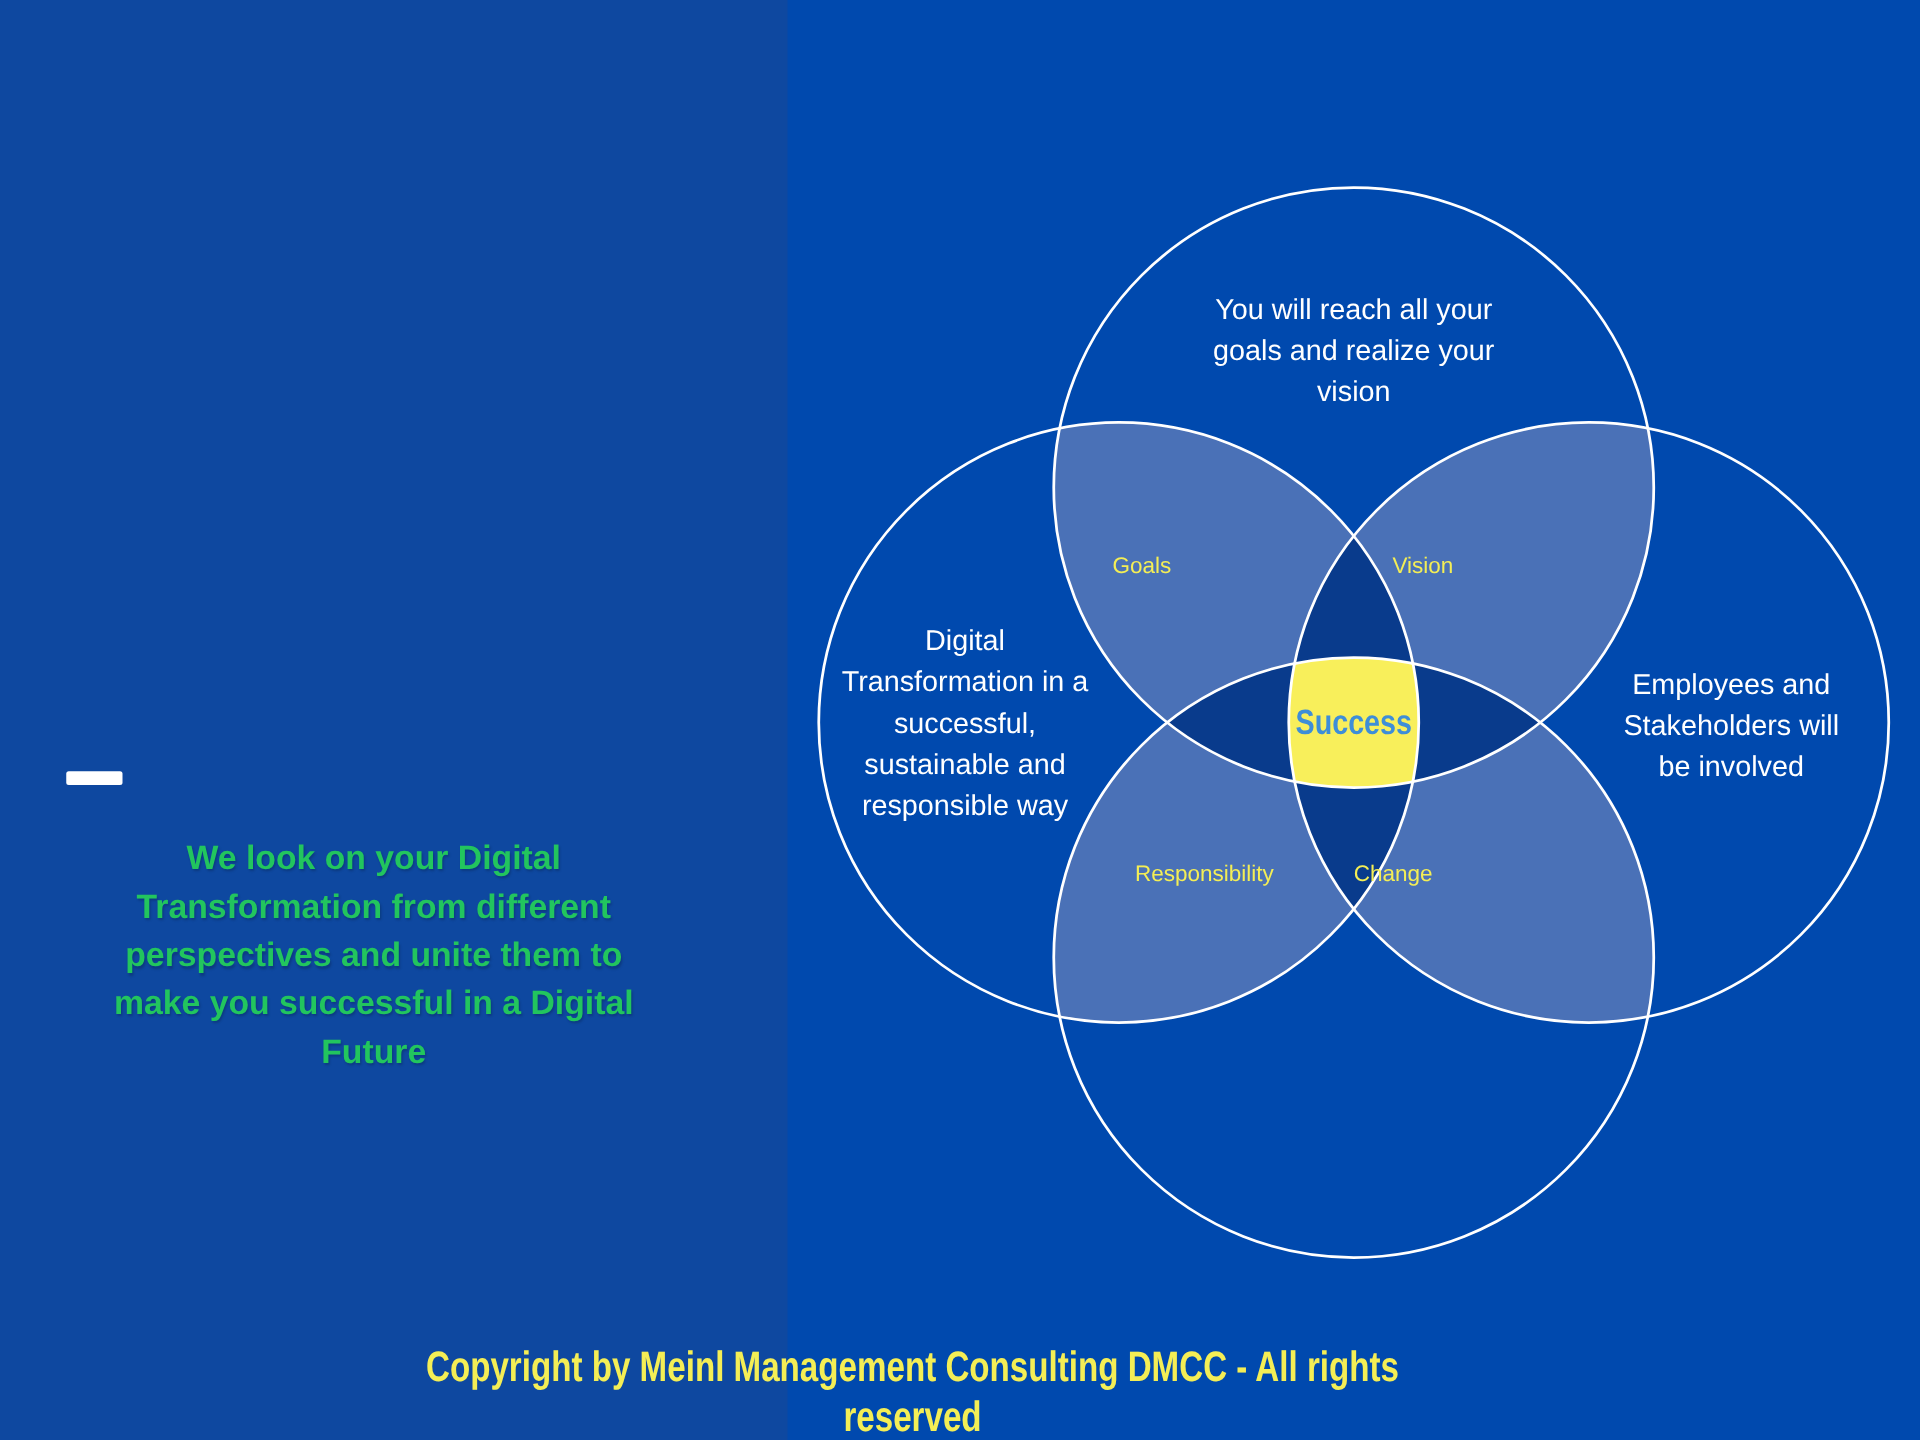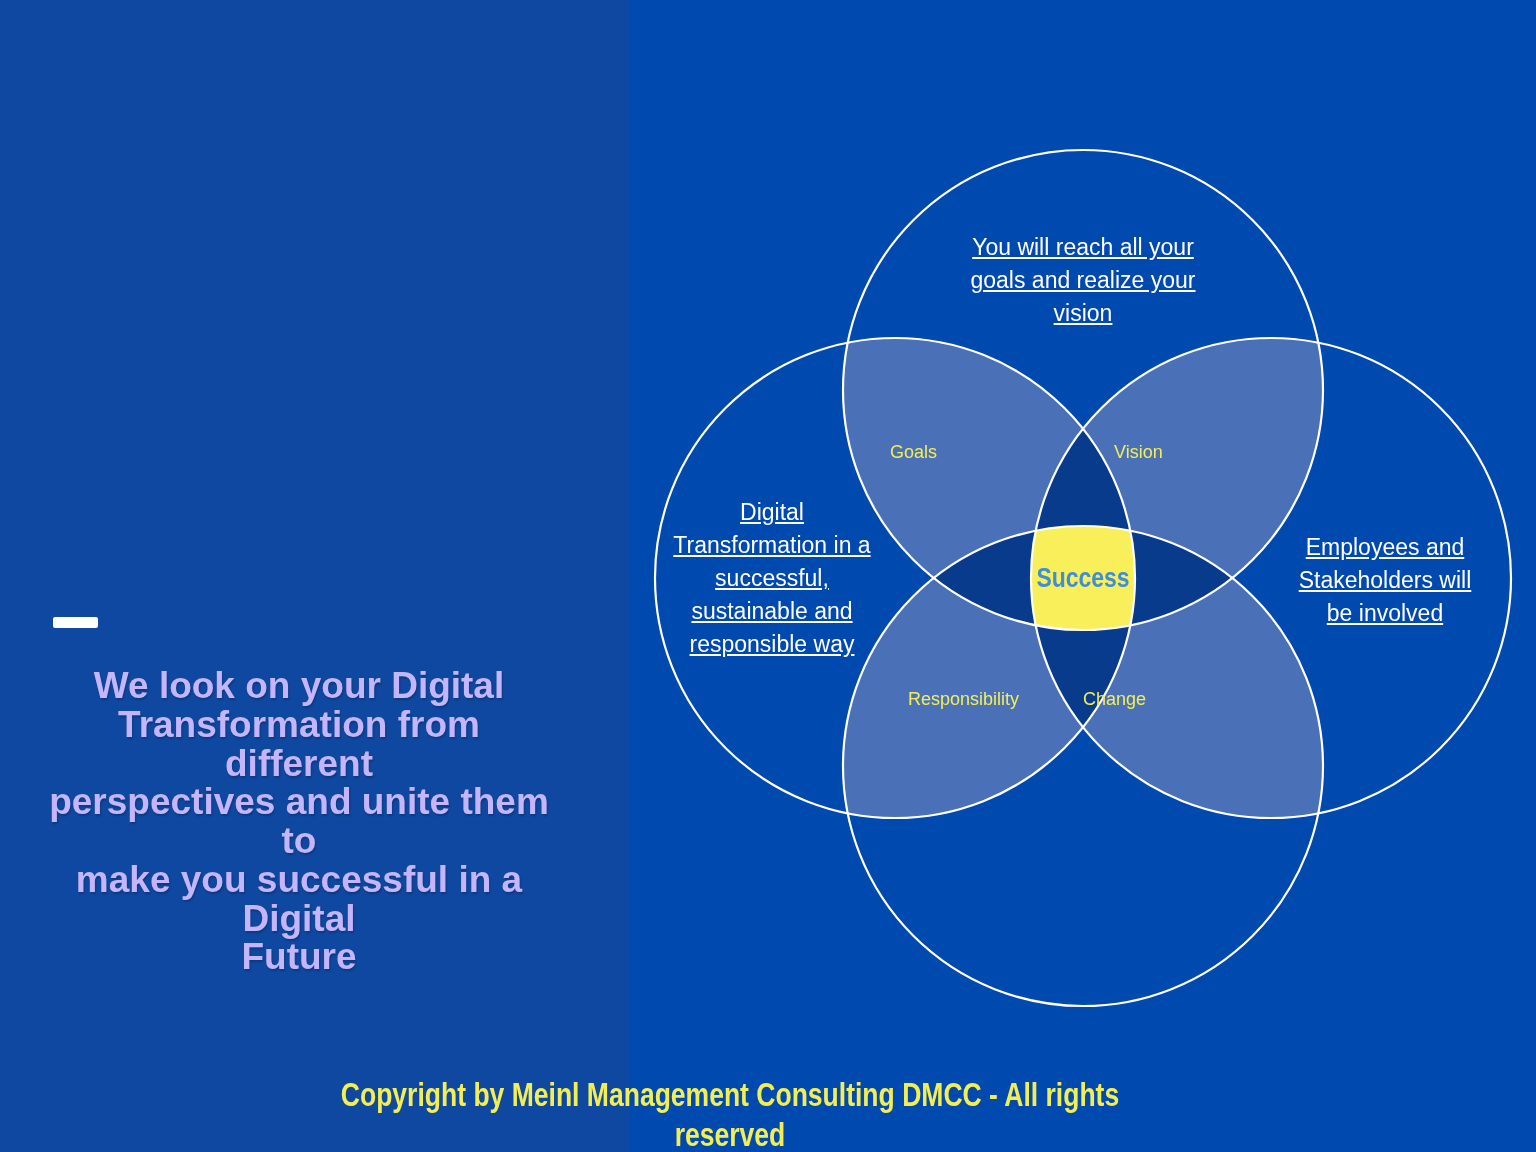--- a/index.html
+++ b/index.html
@@ -17,32 +17,32 @@
     text-align:center; color:var(--text_yellow,#f4ee55);
     font-weight:bold; font-size:45px; line-height:58px;
     white-space:pre-line; text-shadow:1px 2px 2px rgba(0,0,0,0.18);
   }
   .divider {
     position:absolute; left:53px; top:617px; width:45px; height:11px;
     background:#ffffff; border-radius:2px;
   }
   .body-text {
     position:absolute; left:44px; top:667px; width:510px;
-    text-align:center; color:#c4b5fd; font-weight:bold;
-    font-size:37px; line-height:38.75px; white-space:pre-line;
+    text-align:center; color:#22c55e; font-weight:bold;
+    font-size:27px; line-height:38.75px; white-space:pre-line;
     text-shadow:1px 2px 2px rgba(0,0,0,0.2);
   }
   .venn-svg { position:absolute; left:0; top:0; }
   .ring   { fill:none; stroke:#ffffff; stroke-width:2.2px; }
   .petal  { fill:var(--petal,#4a71b7); }
   .leaf   { fill:var(--leaf_dark,#093b8c); }
   .vcenter{ fill:var(--center_yellow,#f8ef5b); }
   .venn-text {
     position:absolute; text-align:center; color:#ffffff;
-    font-size:23px; line-height:33px; white-space:pre-line;text-decoration:underline;
+    font-size:23px; line-height:33px; white-space:pre-line;
   }
   .petal-label {
     position:absolute; text-align:left; color:var(--text_yellow,#f4ee55);
     font-weight:normal; font-size:18px; line-height:36px;
   }
   .success-label {
     position:absolute; left:1013px; top:560px; width:140px;
     text-align:center; color:var(--success_blue,#3e8ed8);
     font-weight:bold; font-size:28px; line-height:36px;
     transform:scaleX(0.82); transform-origin:50% 50%;

